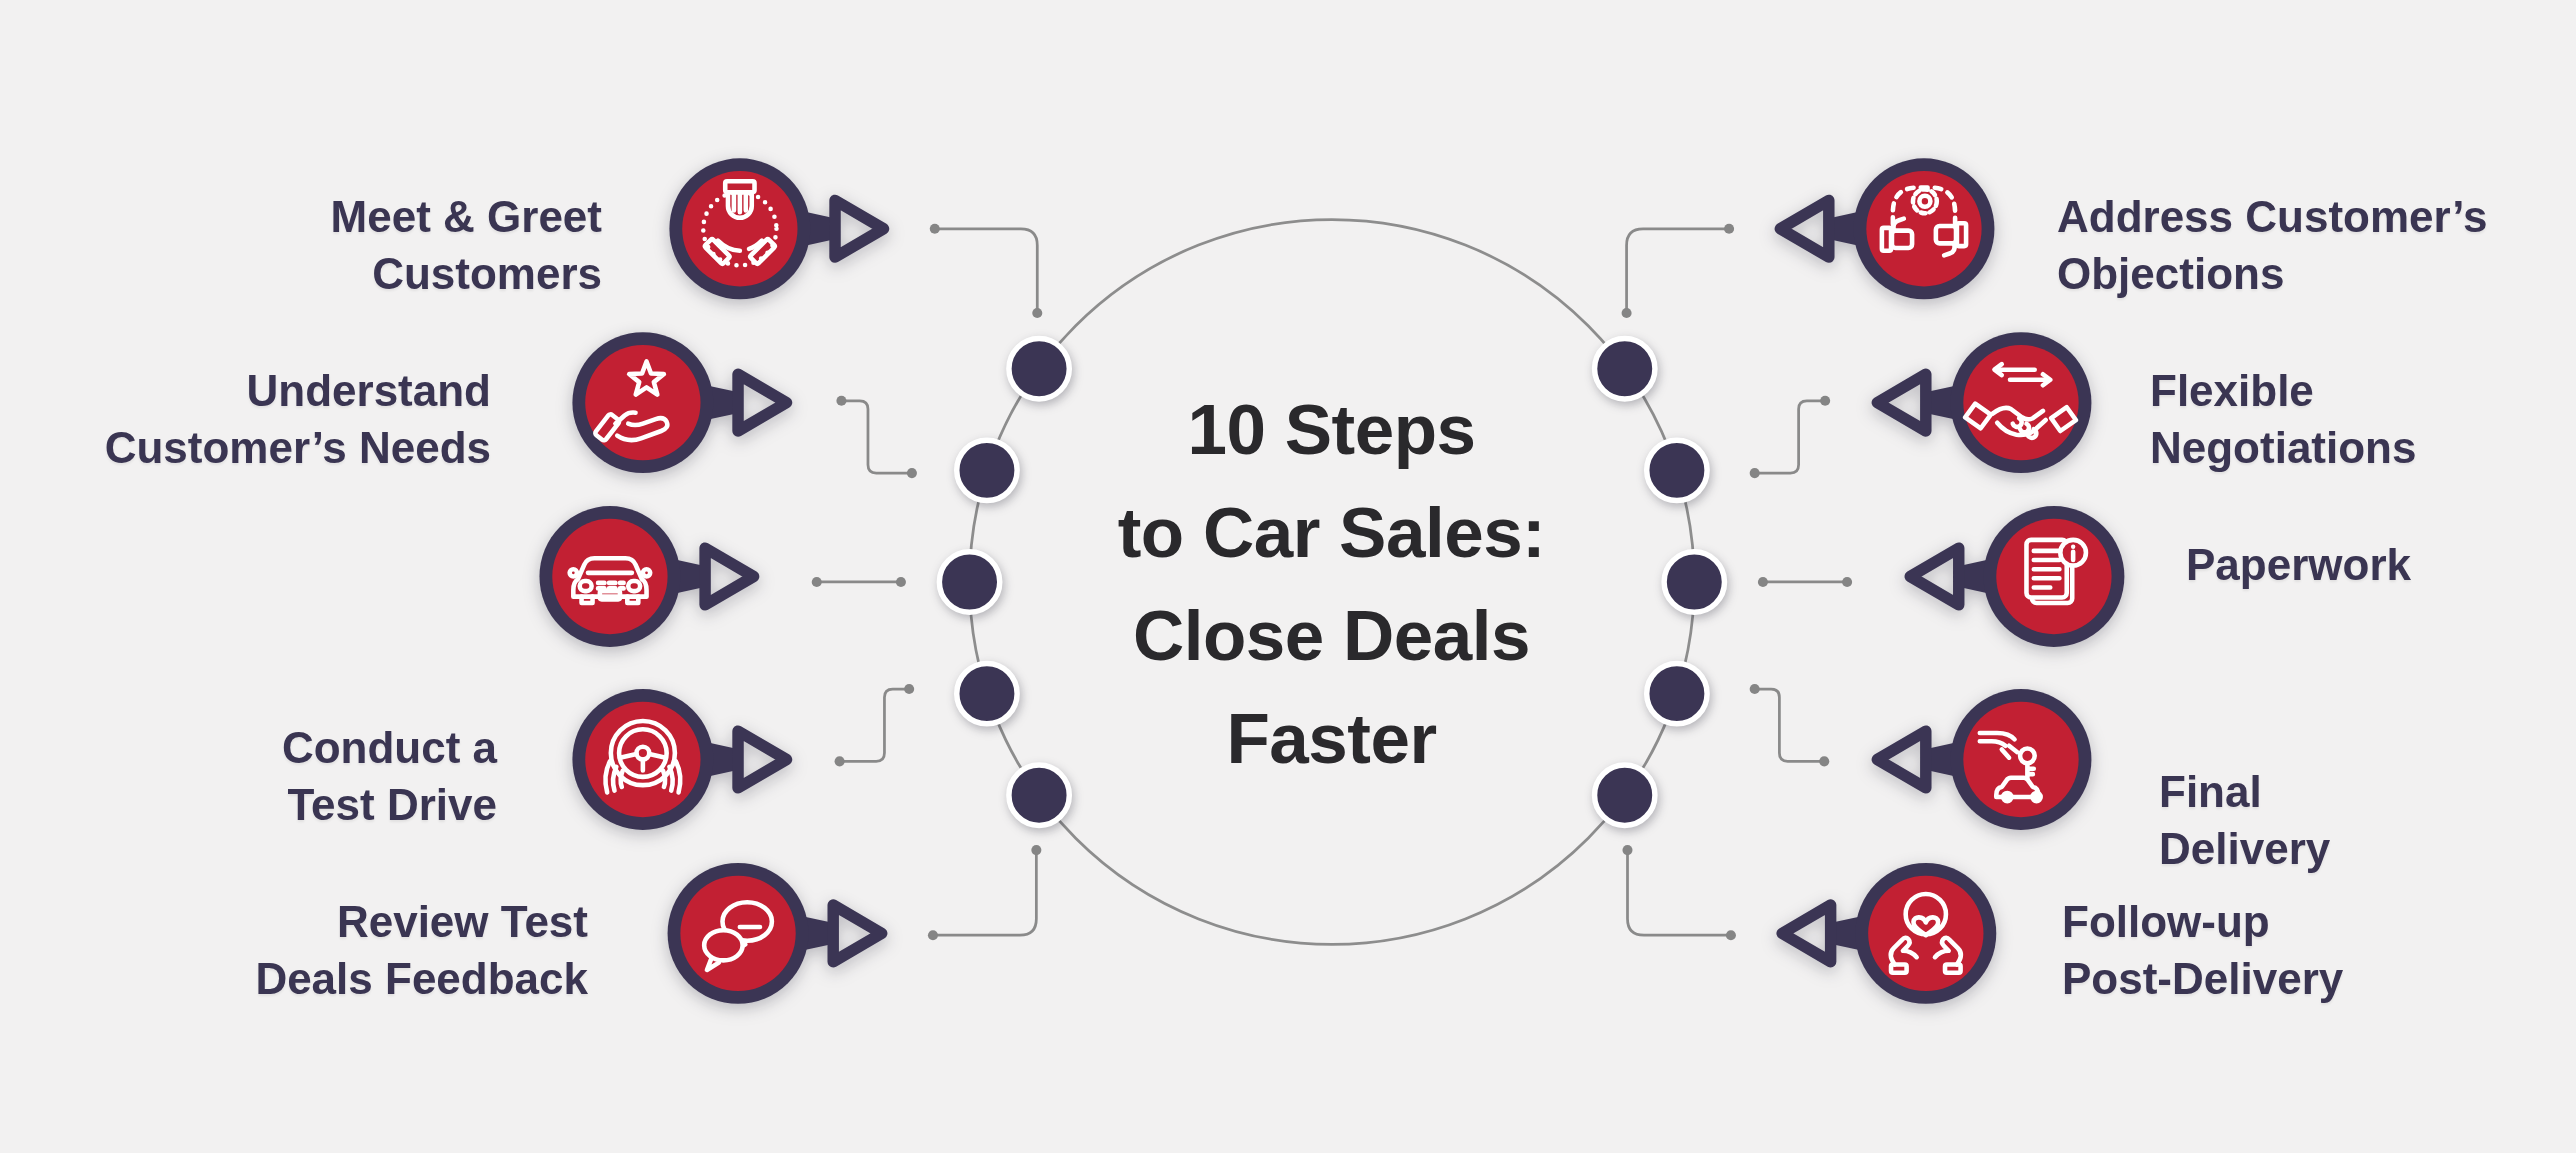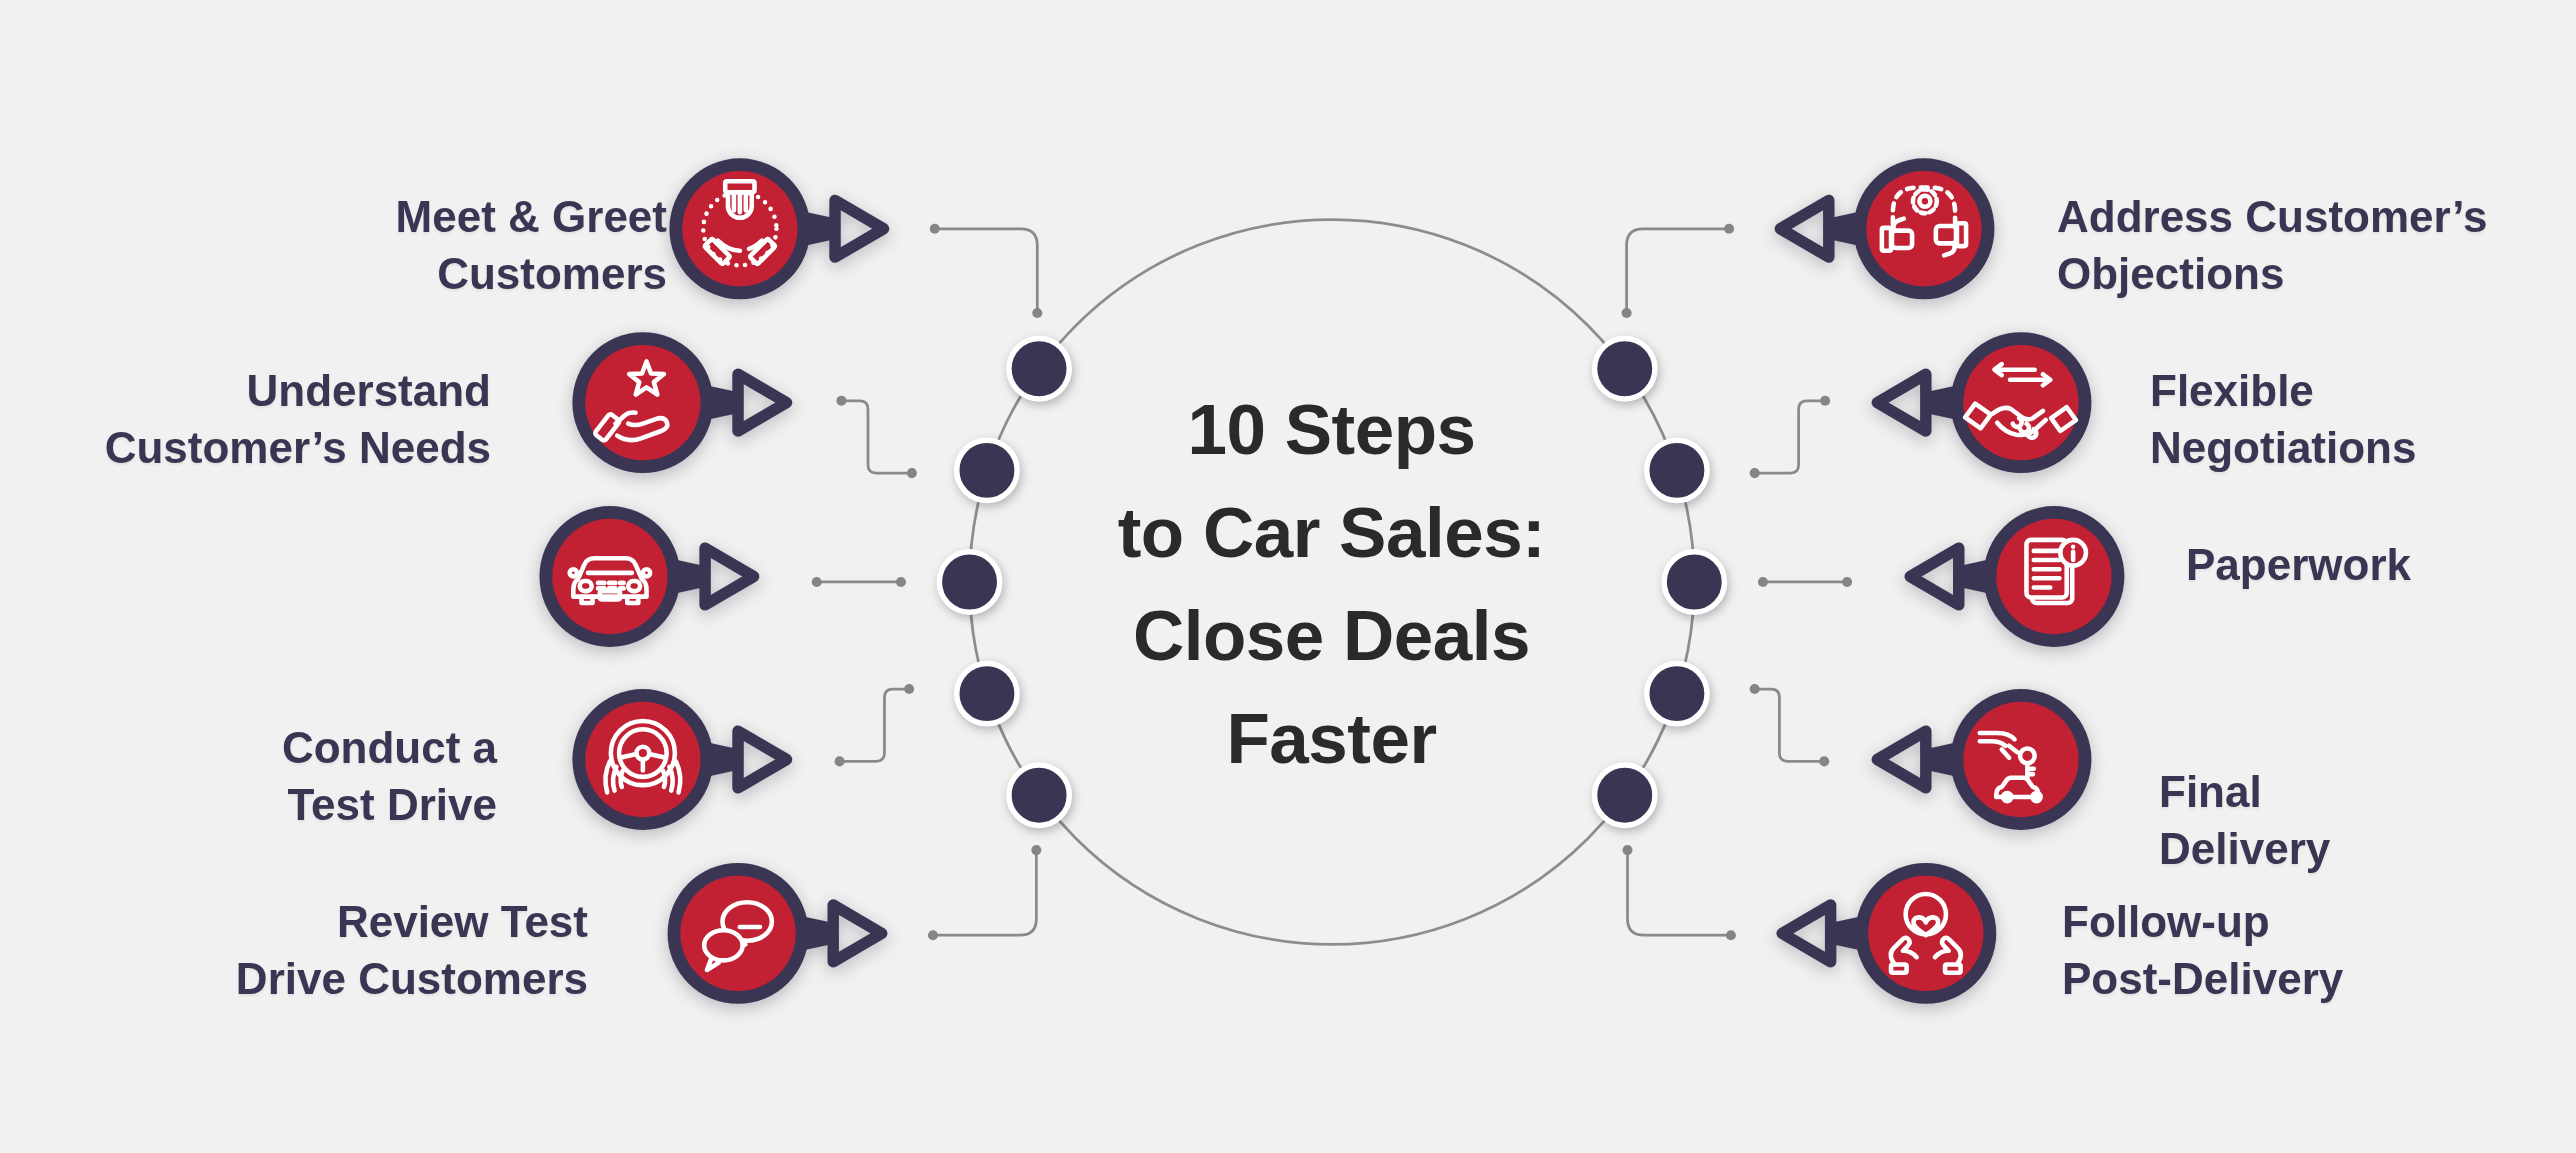--- a/index.html
+++ b/index.html
@@ -281,35 +281,35 @@
     </g>
   </svg>
 
   <div class="title">
     <span class="ln">10 Steps</span>
     <span class="ln">to Car Sales:</span>
     <span class="ln">Close Deals</span>
     <span class="ln">Faster</span>
   </div>
 
-  <div class="step-label left" style="right:1909px;top:188px;">
+  <div class="step-label left" style="right:1974px;top:188px;">
     <span class="ln">Meet &amp; Greet</span>
     <span class="ln">Customers</span>
   </div>
   <div class="step-label left" style="right:2085px;top:362px;">
     <span class="ln">Understand</span>
     <span class="ln">Customer’s Needs</span>
   </div>
   <div class="step-label left" style="right:2079px;top:719px;">
     <span class="ln">Conduct a</span>
     <span class="ln">Test Drive</span>
   </div>
   <div class="step-label left" style="right:1988px;top:893px;margin-left:32px;">
     <span class="ln">Review Test</span>
-    <span class="ln">Drive Customers</span>
+    <span class="ln">Deals Feedback</span>
   </div>
 
   <div class="step-label right" style="left:2057px;top:188px;">
     <span class="ln">Address Customer’s</span>
     <span class="ln">Objections</span>
   </div>
   <div class="step-label right" style="left:2150px;top:362px;">
     <span class="ln">Flexible</span>
     <span class="ln">Negotiations</span>
   </div>

